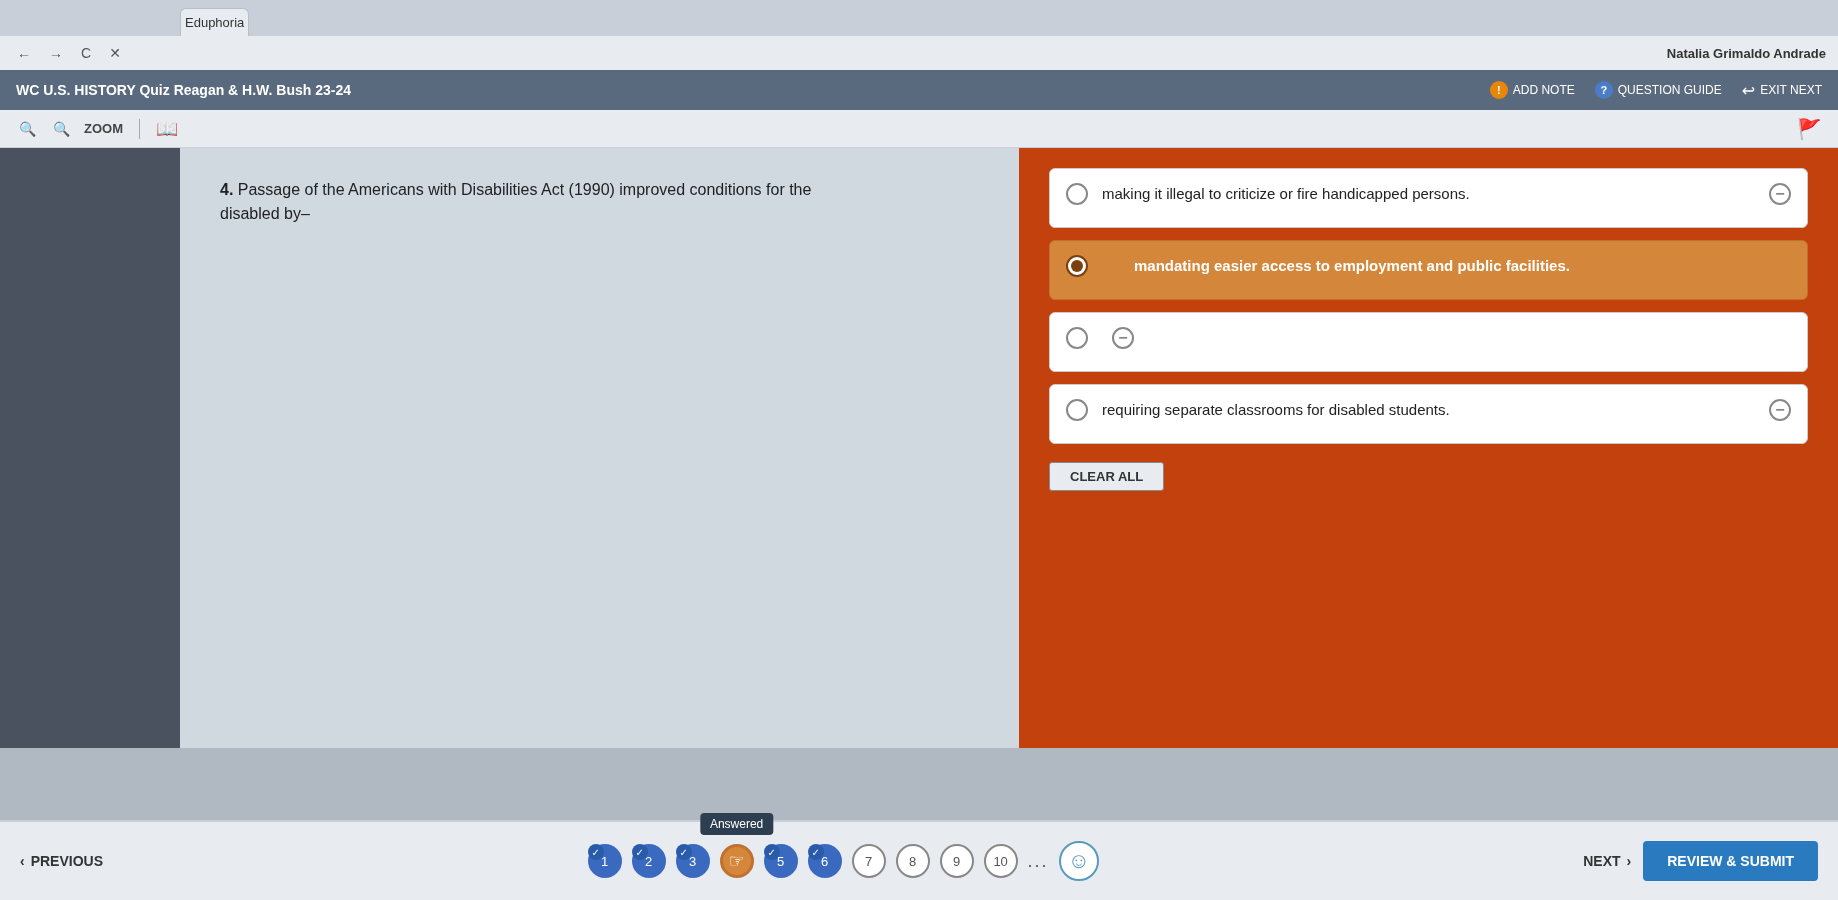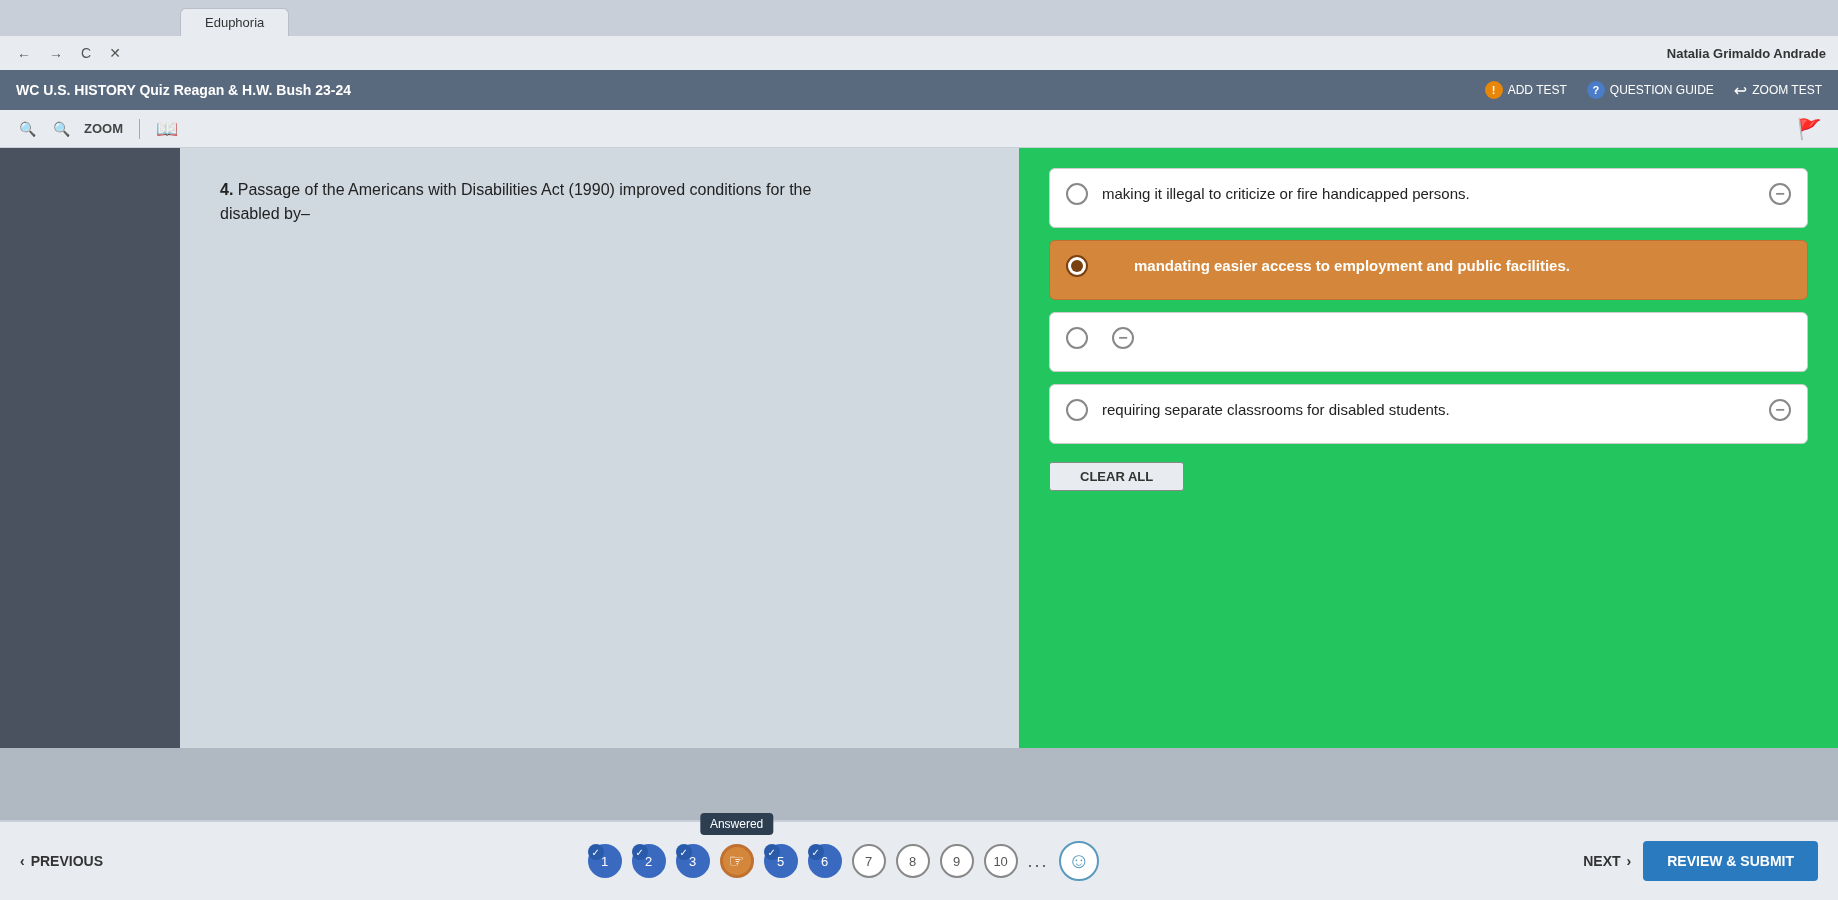--- a/index.html
+++ b/index.html
@@ -15,21 +15,21 @@
     .tab-bar {
       display: flex;
       align-items: flex-end;
       padding: 6px 0 0 180px;
       background: #c8cfd8;
       height: 36px;
     }
 
     .tab-active {
       background: #e8ecf0;
-      padding: 6px 24px;
+      padding: 6px 4px;
       border-radius: 6px 6px 0 0;
       font-size: 13px;
       color: #333;
       border: 1px solid #b8bfc8;
       border-bottom: none;
     }
 
     .nav-bar {
       display: flex;
       align-items: center;
@@ -153,21 +153,21 @@
     .flag-icon {
       margin-left: auto;
       font-size: 20px;
       color: #c0392b;
       cursor: pointer;
     }
 
     
     .main-content {
       display: flex;
-      background: #22c55e;
+      background: #c2410c;
       min-height: 600px;
       padding: 0;
     }
 
     
     .left-panel {
       width: 180px;
       background: #4a5260;
       min-height: 600px;
     }
@@ -268,21 +268,21 @@
       font-weight: bold;
       cursor: pointer;
       flex-shrink: 0;
       margin-left: 10px;
       background: #fff;
     }
 
     .clear-all-btn {
       border: 1px solid #888;
       background: #e8ecf0;
-      padding: 6px 30px;
+      padding: 6px 20px;
       font-size: 13px;
       font-weight: bold;
       color: #333;
       cursor: pointer;
       border-radius: 3px;
       width: fit-content;
       margin-top: 6px;
     }
 
     
@@ -437,29 +437,29 @@
   <div class="user-name">Natalia Grimaldo Andrade</div>
 </div>
 
 <div class="toolbar-row">
   <div class="toolbar-left">
     <div class="toolbar-title">WC U.S. HISTORY Quiz Reagan &amp; H.W. Bush 23-24</div>
   </div>
   <div class="toolbar-right">
     <div class="toolbar-action">
       <span class="icon-circle icon-orange">!</span>
-      <span>ADD TEST</span>
+      <span>ADD NOTE</span>
     </div>
     <div class="toolbar-action">
       <span class="icon-circle icon-blue">?</span>
       <span>QUESTION GUIDE</span>
     </div>
     <div class="toolbar-action">
       <span style="font-size:16px;">↩</span>
-      <span>ZOOM TEST</span>
+      <span>EXIT NEXT</span>
     </div>
   </div>
 </div>
 
 <div class="zoom-bar">
   <button class="zoom-btn">🔍</button>
   <button class="zoom-btn">🔍</button>
   <span class="zoom-label">ZOOM</span>
   <div class="zoom-divider"></div>
   <span class="book-icon">📖</span>

